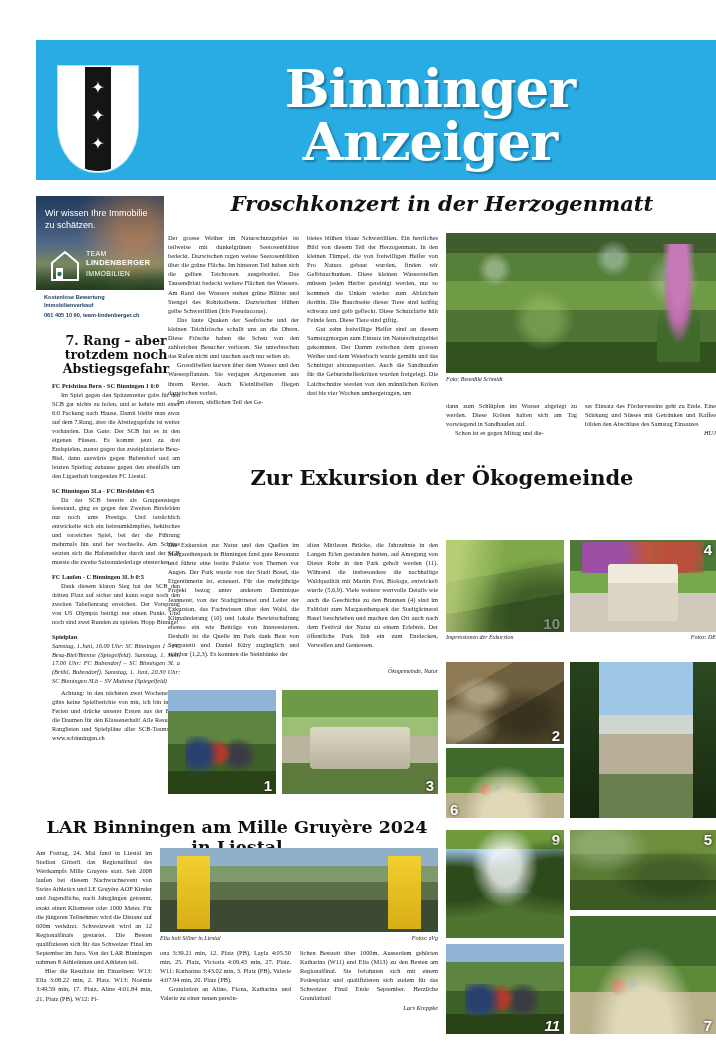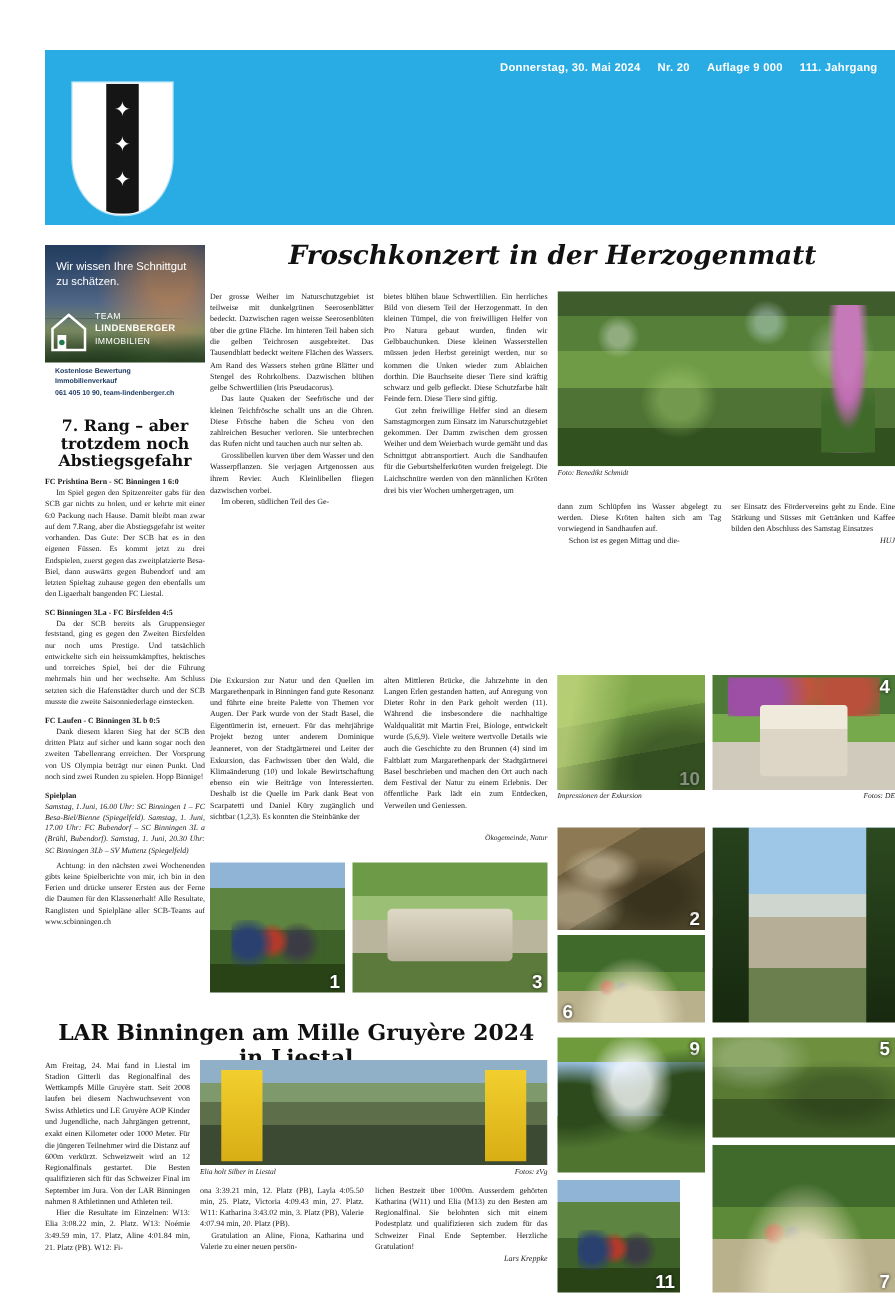--- a/index.html
+++ b/index.html
@@ -38,33 +38,33 @@
       radial-gradient(circle at 78% 22%, #f0a868 0 12%, rgba(240,168,104,0) 42%),
       linear-gradient(180deg,#3a5d86 0%,#6f86a8 36%,#8fa06a 52%,#3f5a32 78%,#24351d 100%);}
   .ad-photo::after{content:"";position:absolute;left:0;bottom:0;width:100%;height:54%;
      background:
       radial-gradient(ellipse at 12% 100%, #1d3318 0 30%, rgba(29,51,24,0) 60%),
       radial-gradient(ellipse at 46% 108%, #2d4a22 0 34%, rgba(45,74,34,0) 62%),
       radial-gradient(ellipse at 86% 104%, #22381c 0 32%, rgba(34,56,28,0) 60%);}
   .ad-scrim{position:absolute;inset:0;background:linear-gradient(180deg,rgba(20,40,70,.62) 0%,rgba(20,40,70,.30) 40%,rgba(10,20,40,.10) 62%,rgba(255,255,255,.0) 75%);}
   .ad-head{position:absolute;left:9px;top:12px;width:112px;font-family:"Liberation Sans",sans-serif;
      font-size:9px;line-height:1.32;color:#fff;}
-  .ad-logo{position:absolute;left:2px;top:52px;width:114px;height:38px;}
+  .ad-logo{position:absolute;left:12px;top:52px;width:114px;height:38px;}
   .ad-mark{position:absolute;left:0;top:0;width:34px;height:34px;}
   .ad-brand{position:absolute;left:38px;top:1px;font-family:"Liberation Sans",sans-serif;font-size:7px;
      line-height:1.35;color:#fff;letter-spacing:.3px;}
   .ad-brand b{font-weight:700;font-size:7.6px;}
   .ad-foot{position:absolute;left:0;bottom:0;width:100%;height:34px;background:#ffffff;}
   .ad-foot-t1{position:absolute;left:8px;top:3px;font-family:"Liberation Sans",sans-serif;font-size:5.6px;
      font-weight:700;color:#1c3b63;line-height:1.45;}
   .ad-foot-t2{position:absolute;left:8px;top:22px;font-family:"Liberation Sans",sans-serif;font-size:5.6px;
      font-weight:700;color:#1c3b63;}
 
   
-  .sport{position:absolute;left:36px;top:334px;width:128px;}
+  .sport{position:absolute;left:52px;top:334px;width:128px;}
   .sport .headline{font-size:12.6px;margin-bottom:6px;}
   .sport .col{font-size:6.3px;}
 
   
   .a1{position:absolute;left:168px;top:192px;width:548px;font-style:italic;}
   .a1 .headline{font-size:21px;}
   .a1-body{position:absolute;left:168px;top:233px;width:548px;}
   .a1-c1{position:absolute;left:0;top:0;width:131px;}
   .a1-c2{position:absolute;left:139px;top:0;width:131px;}
   .a1-photo{position:absolute;left:278px;top:0;width:270px;height:140px;overflow:hidden;}
@@ -118,21 +118,21 @@
   .a3-c1{position:absolute;left:36px;top:848px;width:116px;}
   .a3-photo{position:absolute;left:160px;top:848px;width:278px;height:84px;overflow:hidden;}
   .a3-cap-l{position:absolute;left:160px;top:935px;width:140px;}
   .a3-cap-r{position:absolute;left:300px;top:935px;width:138px;text-align:right;}
   .a3-c2{position:absolute;left:160px;top:948px;width:131px;}
   .a3-c3{position:absolute;left:300px;top:948px;width:138px;}
 
   
   .gH{left:446px;top:830px;width:118px;height:108px;}
   .gI{left:570px;top:830px;width:146px;height:80px;}
-  .gJ{left:446px;top:944px;width:98px;height:90px;}
+  .gJ{left:446px;top:944px;width:118px;height:90px;font-style:italic;}
   .gK{left:570px;top:916px;width:146px;height:118px;}
 
   
   .tx-green{background:linear-gradient(180deg,#6d8f3e 0 30%,#587a33 30% 62%,#3e5a24 62% 100%);}
   .tx-green::after{content:"";position:absolute;inset:0;background:
      radial-gradient(ellipse at 22% 20%,rgba(255,255,255,.22) 0 14%,rgba(255,255,255,0) 30%),
      radial-gradient(ellipse at 70% 58%,rgba(0,0,0,.22) 0 20%,rgba(0,0,0,0) 44%);}
   .tx-lawn{background:linear-gradient(170deg,#7fa84a 0 38%,#6b9340 38% 66%,#4e7030 66% 100%);}
   .tx-lawn::after{content:"";position:absolute;inset:0;background:
      linear-gradient(100deg,rgba(226,236,150,.55) 12%,rgba(226,236,150,0) 46%),
@@ -177,48 +177,43 @@
      radial-gradient(ellipse at 50% 34%,rgba(255,255,255,.75) 0 18%,rgba(255,255,255,0) 40%),
      radial-gradient(ellipse at 8% 50%,#2c4a1c 0 22%,rgba(44,74,28,0) 46%),
      radial-gradient(ellipse at 94% 44%,#2c4a1c 0 22%,rgba(44,74,28,0) 46%);}
 </style>
 </head>
 <body>
 
 <div class="page">
 
   <div class="masthead">
-    <div class="dateline">
-      <span>Donnerstag, 30. Mai 2024</span>
-      <span>Nr. 20</span>
-      <span>Auflage 9 000</span>
-      <span>111. Jahrgang</span>
-    </div>
 
     <div class="crest">
       <div class="crest-shield">
         <div class="crest-band"></div>
         <div class="crest-star" style="top:22px">
             <div class="star-glyph">✦</div>
           </div>
         <div class="crest-star" style="top:50px">
             <div class="star-glyph">✦</div>
           </div>
         <div class="crest-star" style="top:78px">
             <div class="star-glyph">✦</div>
           </div>
       </div>
     </div>
 
+    <div class="logo-title">Binninger Anzeiger</div>
   </div>
 
   <div class="ad">
     <div class="ad-photo"></div>
     <div class="ad-scrim"></div>
-    <div class="ad-head">Wir wissen Ihre Schnittgut zu schätzen.</div>
+    <div class="ad-head">Wir wissen Ihre Immobilie zu schätzen.</div>
     <div class="ad-logo">
       <svg class="ad-mark" viewBox="0 0 34 34">
         <path d="M4 32 L4 15 L17 4 L30 15 L30 32 Z" fill="none" stroke="#ffffff" stroke-width="2"></path>
         <path d="M8 32 L8 20 L15 20 L15 32 Z" fill="#ffffff"></path>
         <circle cx="11.5" cy="26" r="2.2" fill="#1f7a4d"></circle>
       </svg>
       <div class="ad-brand">
         <div>TEAM</div>
         <div><b>LINDENBERGER</b></div>
         <div>IMMOBILIEN</div>
@@ -271,20 +266,21 @@
       <p>Schon ist es gegen Mittag und die-</p>
     </div>
     <div class="col a1-c6">
       <p class="first">ser Einsatz des Fördervereins geht zu Ende. Eine Stärkung und Süsses mit Getränken und Kaffee bilden den Abschluss des Samstag Einsatzes</p>
       <p class="first it" style="text-align:right">HUJ</p>
     </div>
   </div>
 
   <div class="a2">
     <div class="headline">
+      <div>Zur Exkursion der Ökogemeinde</div>
     </div>
   </div>
   <div class="col a2-c1">
     <p class="first">Die Exkursion zur Natur und den Quellen im Margarethenpark in Binningen fand gute Resonanz und führte eine breite Palette von Themen vor Augen. Der Park wurde von der Stadt Basel, die Eigentümerin ist, erneuert. Für das mehrjährige Projekt bezog unter anderem Dominique Jeanneret, von der Stadtgärtnerei und Leiter der Exkursion, das Fachwissen über den Wald, die Klimaänderung (10) und lokale Bewirtschaftung ebenso ein wie Beiträge von Interessierten. Deshalb ist die Quelle im Park dank Beat von Scarpatetti und Daniel Küry zugänglich und sichtbar (1,2,3). Es konnten die Steinbänke der</p>
   </div>
   <div class="col a2-c2">
     <p class="first">alten Mittleren Brücke, die Jahrzehnte in den Langen Erlen gestanden hatten, auf Anregung von Dieter Rohr in den Park geholt werden (11). Während die insbesondere die nachhaltige Waldqualität mit Martin Frei, Biologe, entwickelt wurde (5,6,9). Viele weitere wertvolle Details wie auch die Geschichte zu den Brunnen (4) sind im Faltblatt zum Margarethenpark der Stadtgärtnerei Basel beschrieben und machen den Ort auch nach dem Festival der Natur zu einem Erlebnis. Der öffentliche Park lädt ein zum Entdecken, Verweilen und Geniessen.</p>
   </div>
   <div class="caption a2-credit">Ökogemeinde, Natur</div>
 

